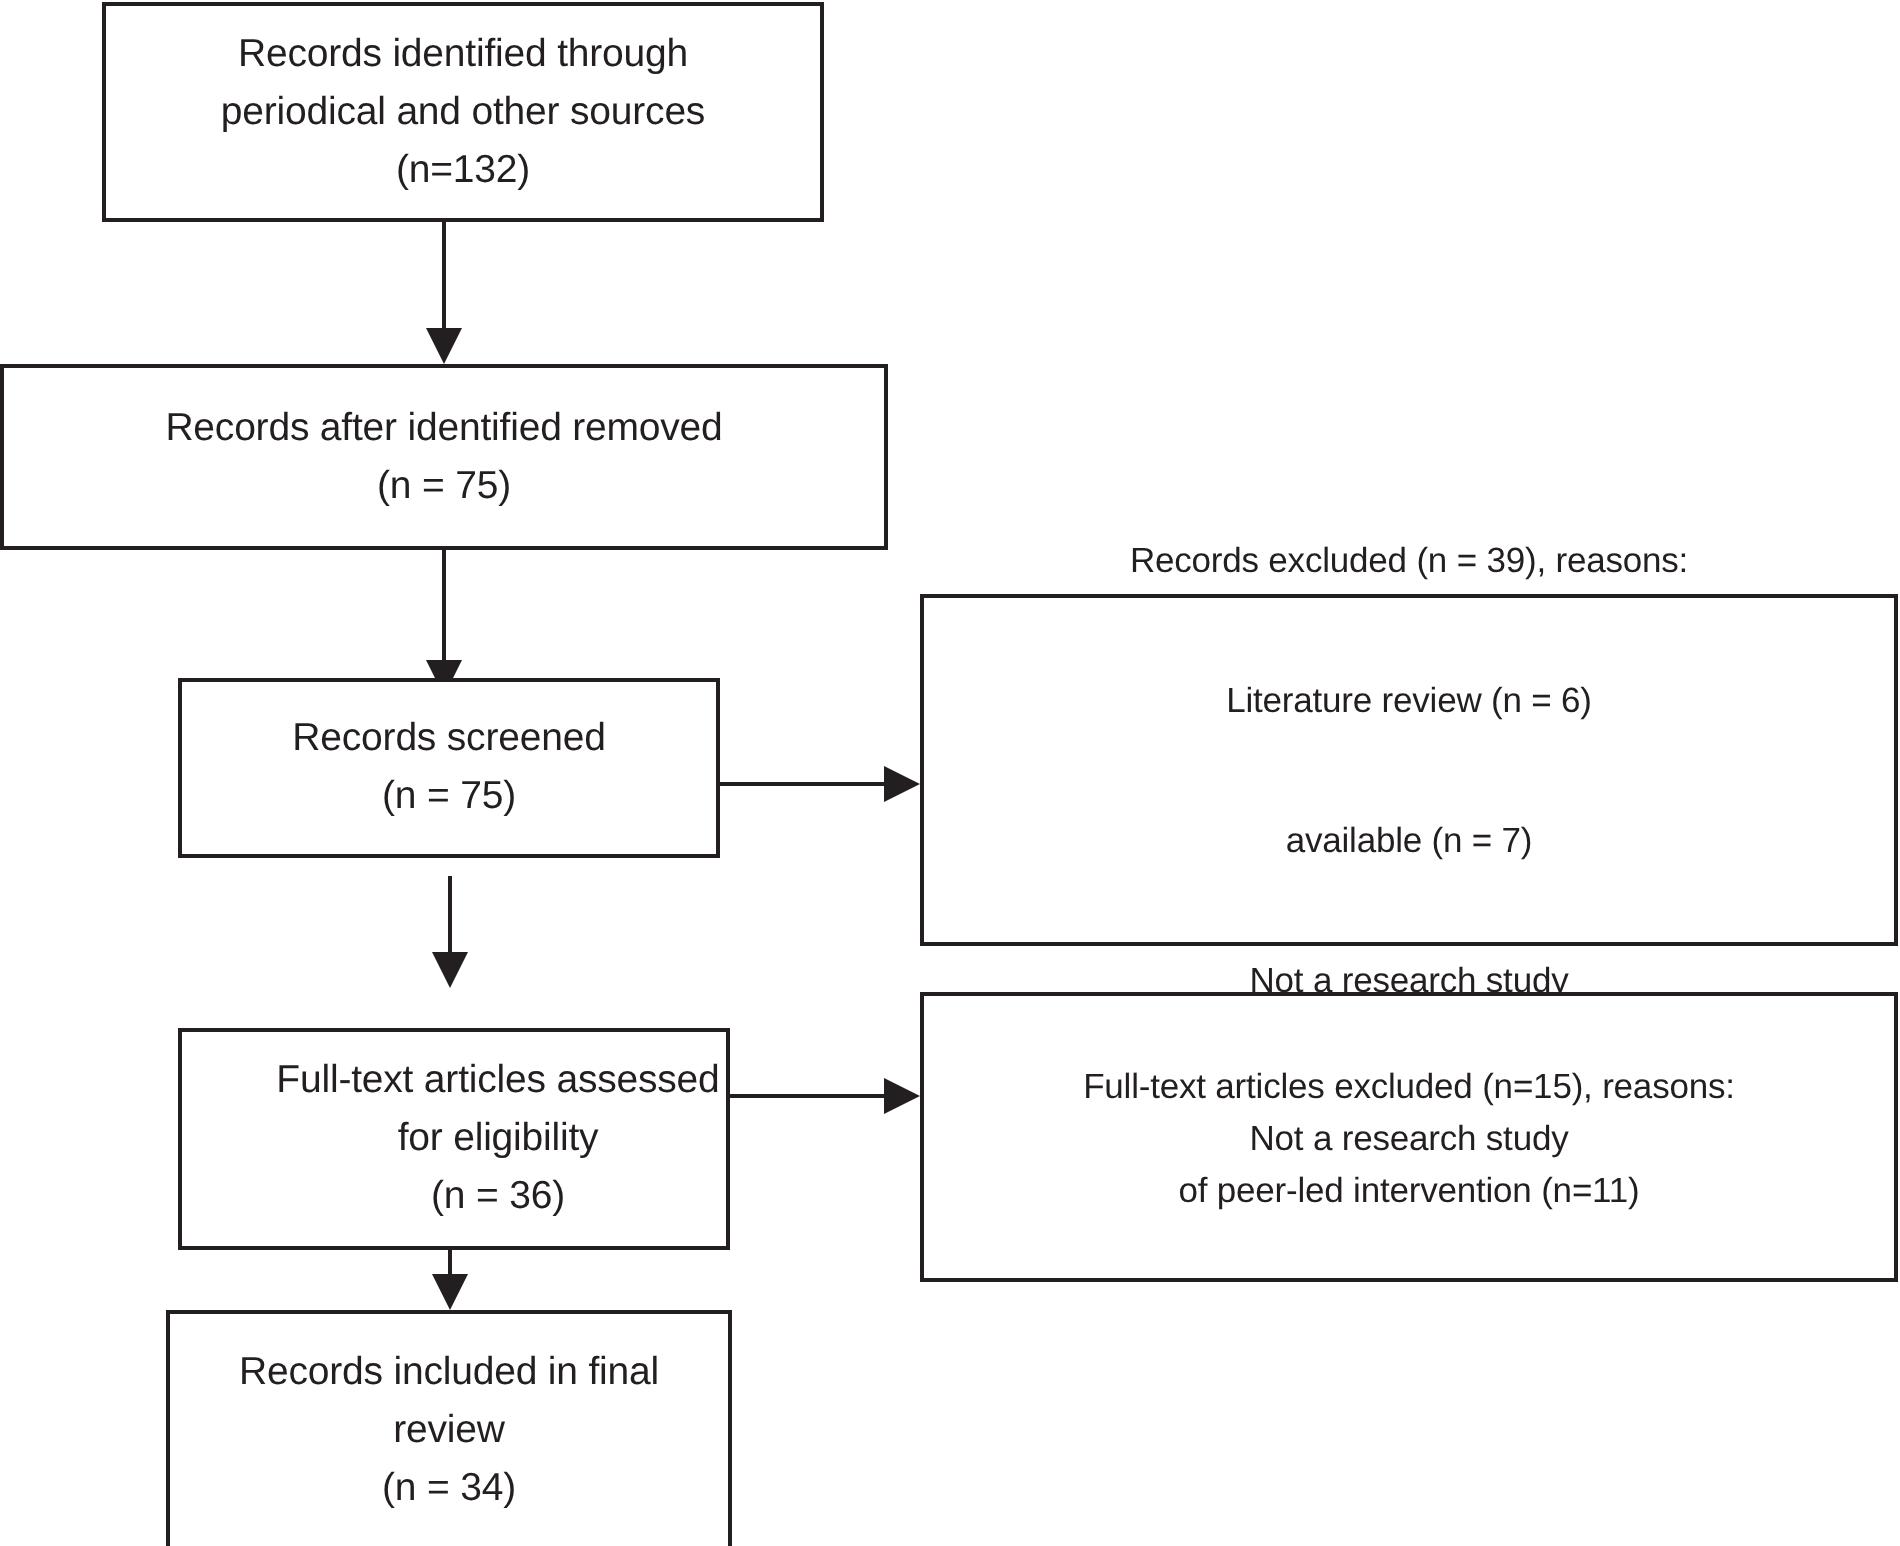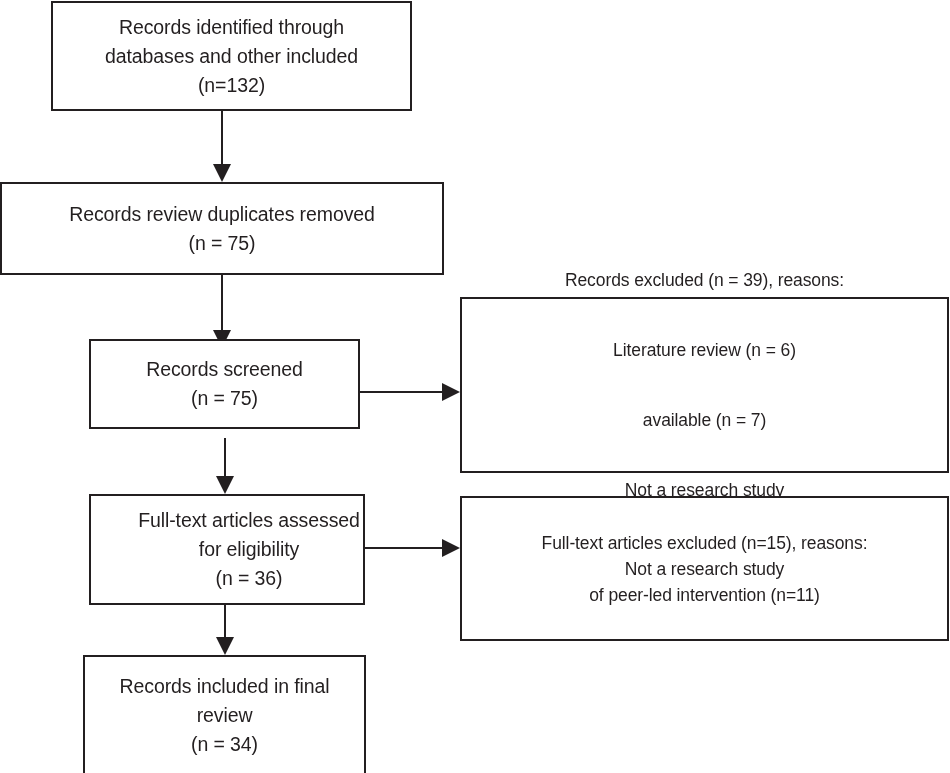--- a/index.html
+++ b/index.html
@@ -29,21 +29,21 @@
   }
   .node-line {
     display: block;
     white-space: pre;
     letter-spacing: -0.1px;
   }
   
   #box-identified { left: 51px;  top: 1px;   width: 361px; height: 110px; }
   #box-duplicates { left: 0px;   top: 182px; width: 444px; height: 93px;  }
   #box-screened   { left: 89px;  top: 339px; width: 271px; height: 90px;  }
-  #box-fulltext   { left: 89px;  top: 494px; width: 276px; height: 111px; padding-left: 44px; }
+  #box-fulltext   { left: 89px;  top: 514px; width: 276px; height: 111px; padding-left: 44px; }
   #box-included   { left: 83px;  top: 655px; width: 283px; height: 120px; }
   
   #box-excluded-records  { left: 460px; top: 297px; width: 489px; height: 176px; gap: 44px; }
   #box-excluded-fulltext { left: 460px; top: 496px; width: 489px; height: 145px; }
 
   .main-line   { font-size: 19.5px; line-height: 29px; }
   .excl-line   { font-size: 17.5px; line-height: 26px; }
 
   .connector {
     position: absolute;
@@ -80,26 +80,26 @@
 
     <path class="conn-path" d="M365,548 L448,548"></path>
     <polygon class="conn-head" points="460,548 442,539 442,557"></polygon>
 
     <path class="conn-path" d="M225,605 L225,643"></path>
     <polygon class="conn-head" points="225,655 216,637 234,637"></polygon>
   </svg>
 
   <div class="node-box" id="box-identified">
     <span class="node-line main-line">Records identified through</span>
-    <span class="node-line main-line">databases and other included</span>
+    <span class="node-line main-line">periodical and other sources</span>
     <span class="node-line main-line">(n=132)</span>
   </div>
 
   <div class="node-box" id="box-duplicates">
-    <span class="node-line main-line">Records review duplicates removed</span>
+    <span class="node-line main-line">Records after identified removed</span>
     <span class="node-line main-line">(n = 75)</span>
   </div>
 
   <div class="node-box" id="box-screened">
     <span class="node-line main-line">Records screened</span>
     <span class="node-line main-line">(n = 75)</span>
   </div>
 
   <div class="node-box" id="box-excluded-records">
     <span class="node-line excl-line">Records excluded (n = 39), reasons:</span>

